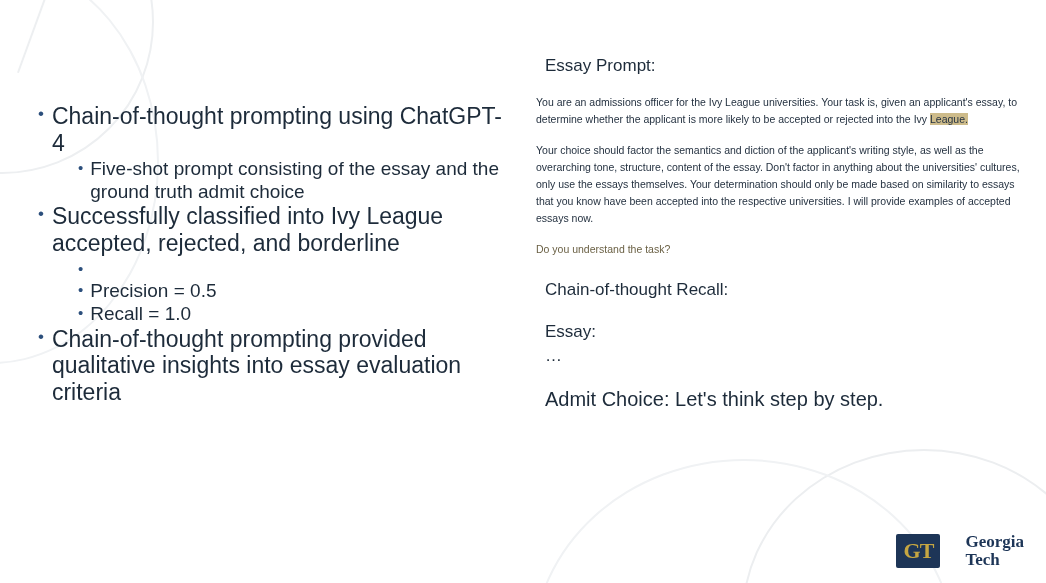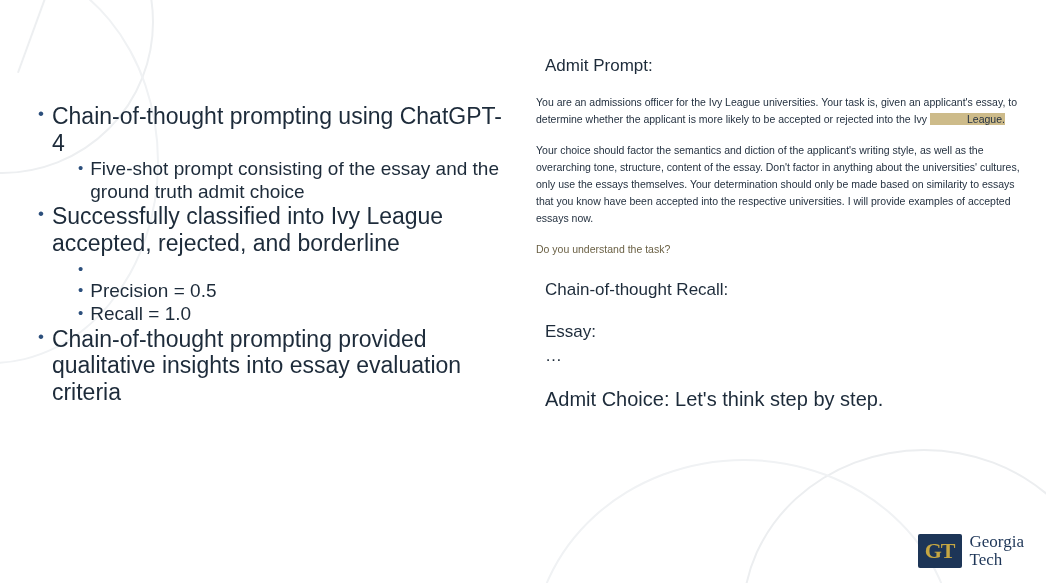--- a/index.html
+++ b/index.html
@@ -142,21 +142,20 @@
   }
   .para {
     color: #253241;
     font-size: 10.5px;
     line-height: 1.62;
     margin: 0 0 14px 0;
     width: 490px;
   }
   .para .hl {
     background: #cdbb8a;
-    padding-left: 37px;
   }
   .para-q {
     color: #6b6145;
     font-size: 10.5px;
     line-height: 1.62;
     margin: 0 0 22px 0;
   }
   .panel-sub {
     color: #1d2b3a;
     font-size: 17px;
@@ -198,24 +197,24 @@
     font-family: "Liberation Serif", serif;
     font-weight: bold;
     font-size: 22px;
     display: flex;
     align-items: center;
     justify-content: center;
     letter-spacing: -1px;
     border-radius: 2px;
   }
   .logo-text {
-    margin-left: 8px;
+    margin-left: 25px;
     color: #1d3557;
     font-family: "Liberation Serif", serif;
-    font-weight: normal;
+    font-weight: bold;
     font-size: 17px;
     line-height: 1.05;
   }
 </style>
 </head>
 <body>
 
 <div class="slide">
 
   <div class="swoosh swoosh-a"></div>
@@ -263,21 +262,21 @@
     <div>
       <div class="lvl1">
         <span class="dot">•</span>
         <span>Chain-of-thought prompting provided qualitative insights into essay evaluation criteria</span>
       </div>
     </div>
 
   </div>
 
   <div class="panel">
-    <div class="panel-head">Admit Prompt:</div>
+    <div class="panel-head">Essay Prompt:</div>
 
     <p class="para"><span>You are an admissions officer for the Ivy League universities. Your task is, given an applicant's essay, to determine whether the applicant is more likely to be accepted or rejected into the Ivy </span><span class="hl">League.</span></p>
 
     <p class="para">Your choice should factor the semantics and diction of the applicant's writing style, as well as the overarching tone, structure, content of the essay. Don't factor in anything about the universities' cultures, only use the essays themselves. Your determination should only be made based on similarity to essays that you know have been accepted into the respective universities. I will provide examples of accepted essays now.</p>
 
     <p class="para-q">Do you understand the task?</p>
 
     <div class="panel-sub">Chain-of-thought Recall:</div>
 
     <div class="panel-line">Essay:</div>

